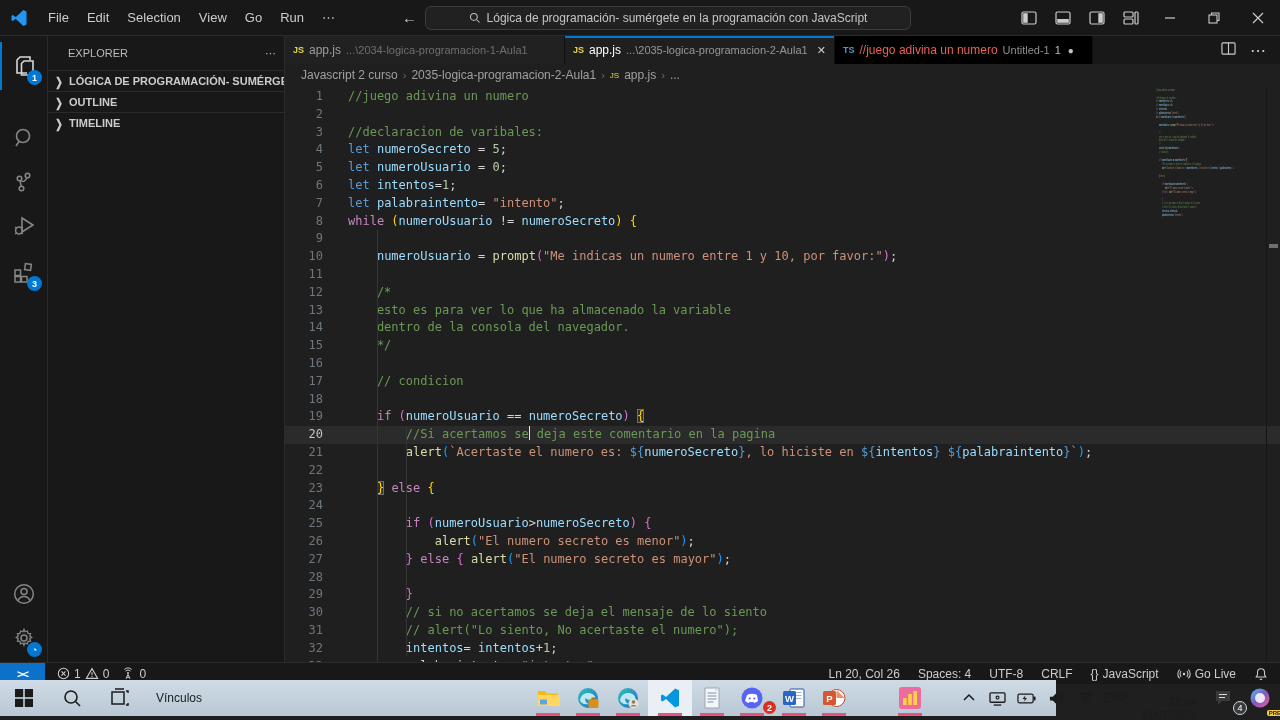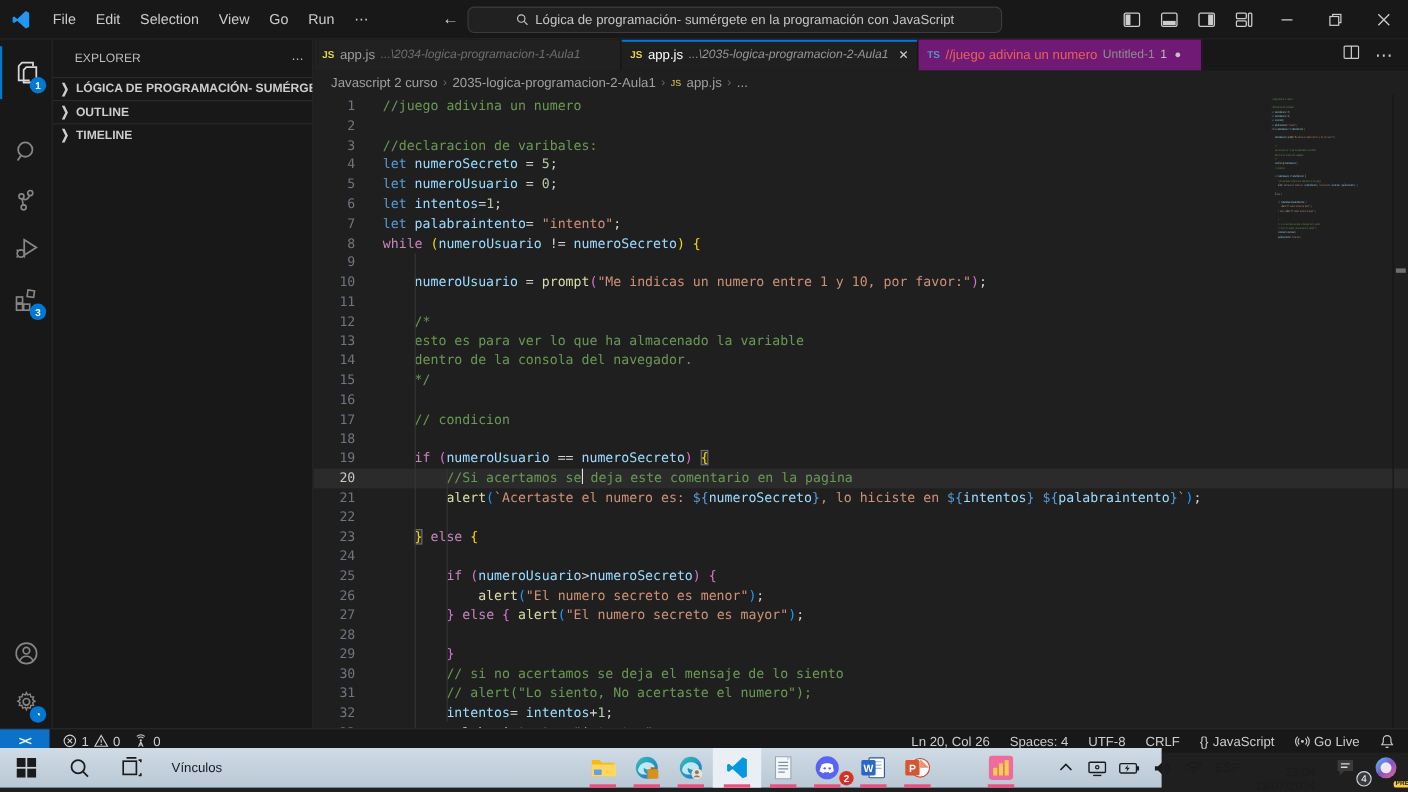--- a/index.html
+++ b/index.html
@@ -47,22 +47,22 @@
   
   #editor { position:absolute; top:36px; left:285px; width:995px; height:626px; background:#1f1f1f; }
   #tabsrow { position:relative; height:28px; background:#181818; display:flex; }
   .tab { height:28px; display:flex; align-items:center; gap:5px; padding:0 8px; font-size:12px;
          border-right:1px solid #111; position:relative; white-space:nowrap; overflow:hidden; }
   .tab .fic { font-size:9px; font-weight:bold; flex:0 0 auto; }
   .fic.js { color:#e8d44d; } .fic.ts { color:#519aba; }
   .tab1 { width:280px; background:#212121; color:#9d9d9d; }
   .tab2 { width:270px; background:#1f1f1f; color:#ffffff; }
   .tab2::before { content:""; position:absolute; top:0; left:0; right:0; height:2px; background:#0078d4; }
-  .tab3 { width:258px; background:#701a75; }
-  .tab .desc { font-size:11px; opacity:0.62;font-style:italic; }
+  .tab3 { width:258px; background:#000000; }
+  .tab .desc { font-size:11px; opacity:0.62; }
   .tab2 .desc { opacity:0.75; color:#bdbdbd; }
   .tab-close { margin-left:auto; font-size:11px; color:#cccccc; }
   .t3-name { color:#e8615a; } .t3-desc { color:#8f8f8f; font-size:11px; }
   .t3-num { color:#bdbdbd; font-size:11px; } .t3-dot { color:#c4c4c4; font-size:10px; margin-left:2px; }
   #tab-actions { margin-left:auto; display:flex; align-items:center; gap:14px; padding-right:14px;
                  color:#cccccc; }
   #breadcrumbs { height:22px; background:#1f1f1f; display:flex; align-items:center; gap:5px;
                  padding-left:16px; font-size:12px; color:#a0a0a0; }
   #breadcrumbs .sep { color:#6a6a6a; font-size:11px; }
   #breadcrumbs .fic { font-size:8px; }

